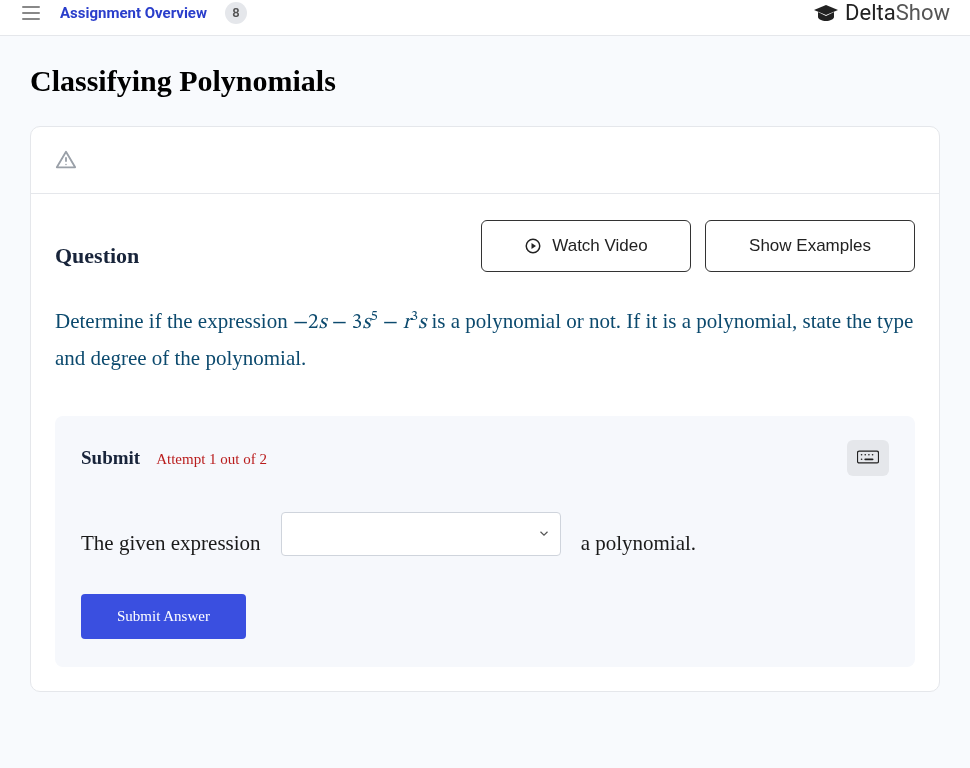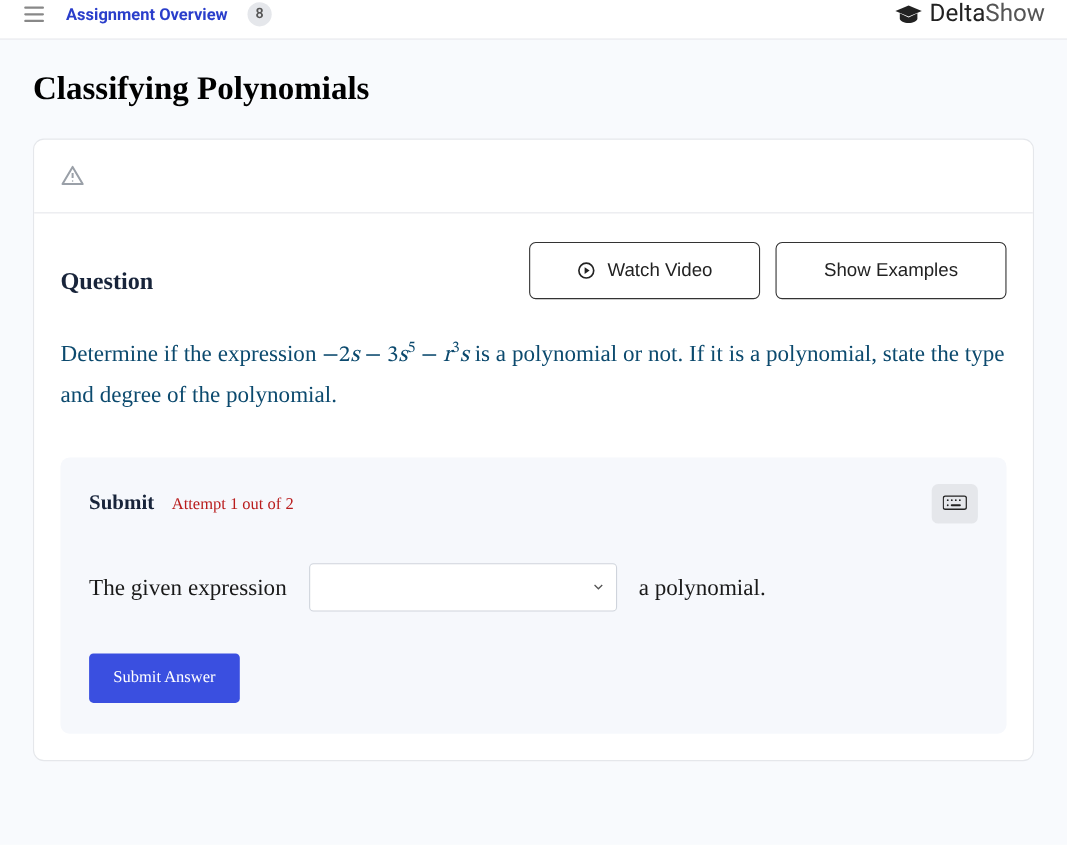--- a/index.html
+++ b/index.html
@@ -183,21 +183,21 @@
     border-radius: 6px;
     background: #e5e7eb;
     border: none;
     display: inline-flex;
     align-items: center;
     justify-content: center;
     cursor: pointer;
   }
   .answer-line {
     display: flex;
-    align-items: center;
+    align-items: flex-end;
     gap: 20px;
     font-family: Georgia, "Times New Roman", serif;
     font-size: 21px;
     margin-bottom: 38px;
     flex-wrap: wrap;
   }
   .select-wrap {
     position: relative;
     display: inline-block;
   }
@@ -218,21 +218,21 @@
     right: 10px;
     top: 50%;
     transform: translateY(-50%);
     pointer-events: none;
   }
   .submit-btn {
     background: #3a4fe0;
     color: #fff;
     border: none;
     border-radius: 4px;
-    padding: 14px 22px;
+    padding: 14px 36px;
     font-size: 15px;
     font-family: Georgia, serif;
     cursor: pointer;
   }
 </style>
 </head>
 <body>
 
 <div class="topbar">
   <div class="topbar-left">

